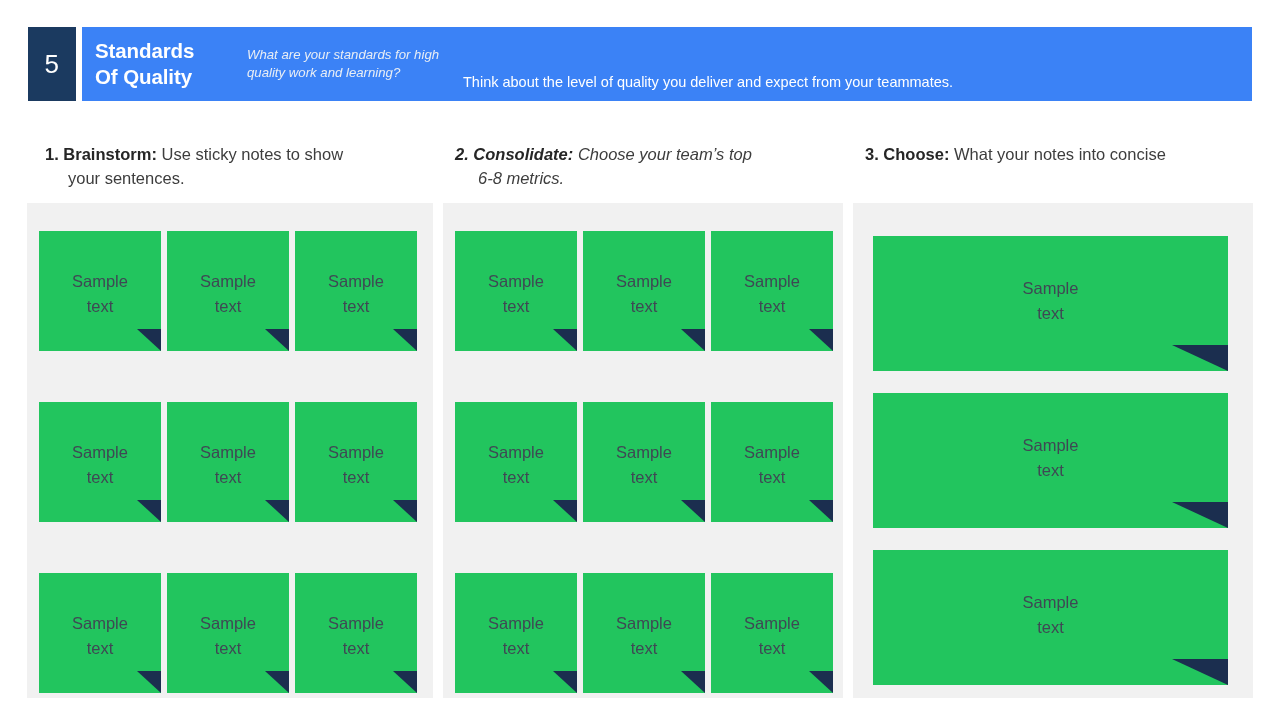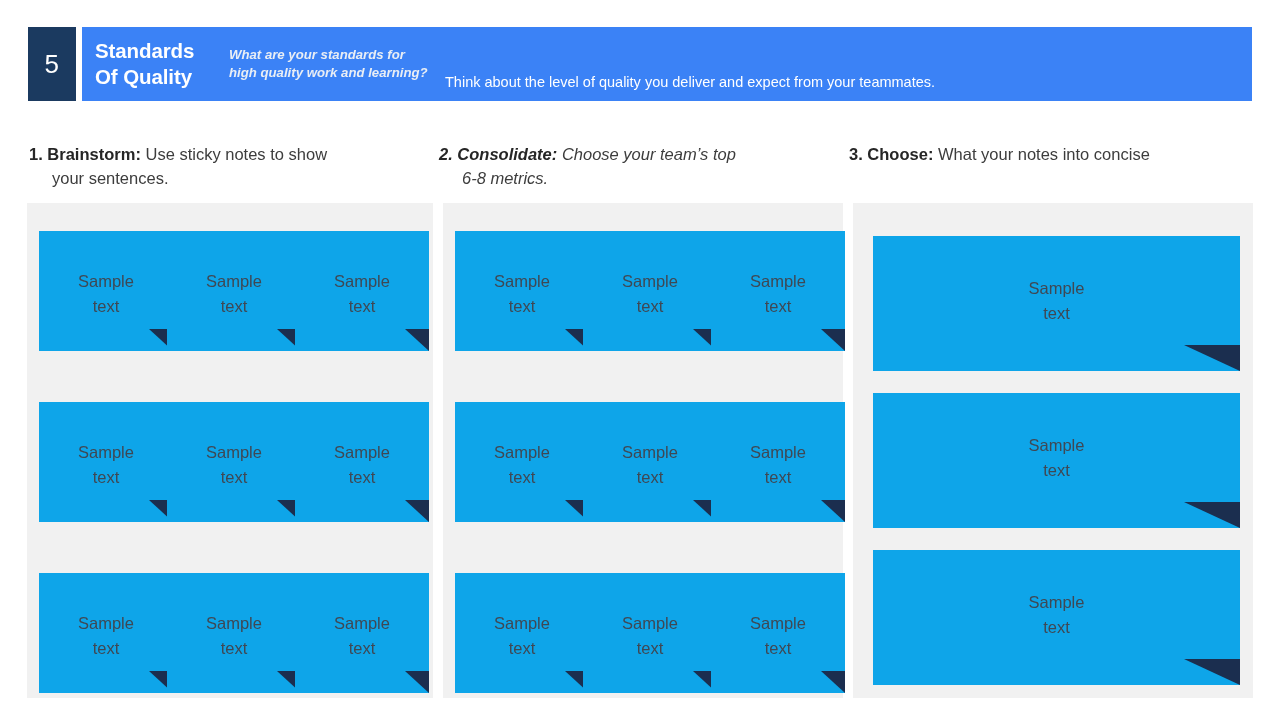--- a/index.html
+++ b/index.html
@@ -49,41 +49,41 @@
     font-size: 20.5px;
     line-height: 1.28;
     margin-left: 13px;
     width: 130px;
     flex: 0 0 auto;
     letter-spacing: -0.1px;
   }
   .header-question {
     color: #e9eef5;
     font-style: italic;
-    font-weight: 700;
+    font-weight: 400;
     font-size: 13.2px;
     line-height: 1.36;
     width: 200px;
     flex: 0 0 auto;
-    margin-left: 4px;
+    margin-left: 22px;
   }
   .header-desc {
     color: #ffffff;
     font-size: 14.5px;
     line-height: 1.3;
     flex: 1 1 auto;
     margin-left: 16px;
     padding-right: 20px;
     margin-top: 37px;
   }
 
   
   .instructions {
     position: absolute;
-    left: 0; top: 143px;
+    left: 16px; top: 143px;
     width: 1067px;
     height: 58px;
   }
   .instruction {
     position: absolute;
     top: 0;
     font-size: 16.5px;
     line-height: 1.42;
     color: #3b3b3b;
   }
@@ -118,23 +118,22 @@
 
   .note-grid {
     position: absolute;
     left: 0; top: 0;
     width: 100%; height: 100%;
   }
 
   
   .note {
     position: absolute;
-    background: #0ea5e9;
+    background: #22c55e;
     overflow: hidden;
-    padding-left: 12px;
   }
   .note-label {
     position: absolute;
     left: 0;
     width: 100%;
     text-align: center;
     color: #3f4854;
     font-size: 16.5px;
     line-height: 1.52;
   }

